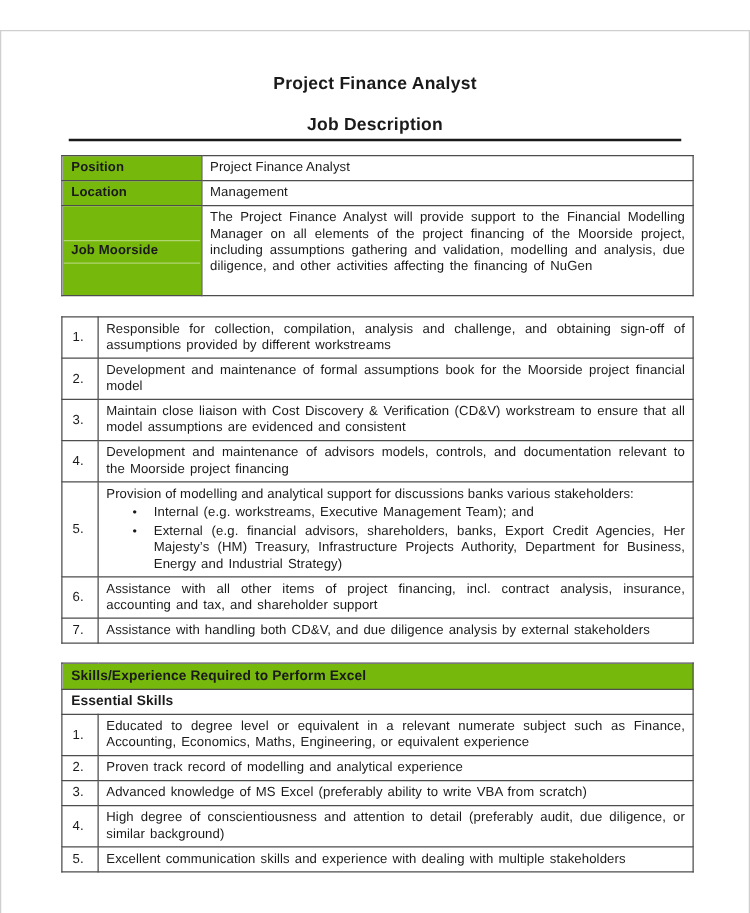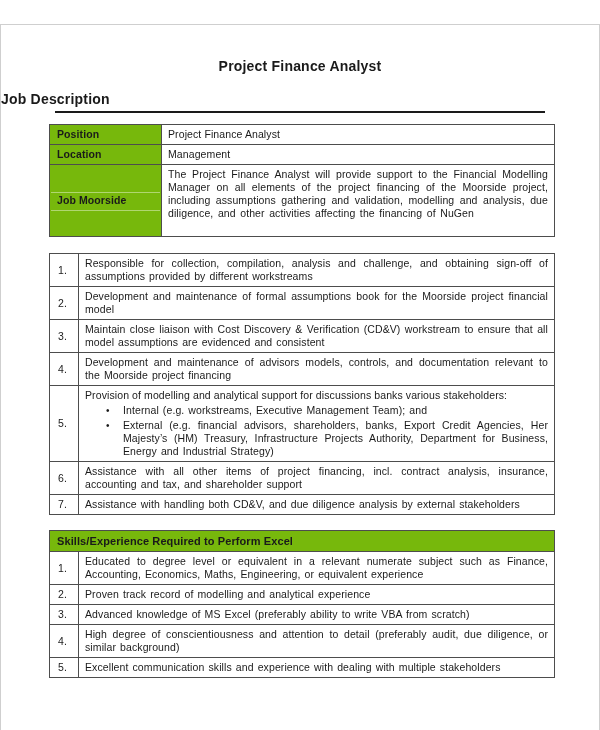--- a/index.html
+++ b/index.html
@@ -15,21 +15,21 @@
     width:600px;height:730px;
     border:1px solid var(--page-border);
     font-family:"Liberation Sans",sans-serif;
     color:var(--text);
     padding-top:33px;
     overflow:hidden;
     position:relative;
     margin-top:24px;
   }
   .doc-title{font-size:14px;font-weight:bold;text-align:center;margin:0;letter-spacing:.2px;}
-  .doc-subtitle{font-size:14px;font-weight:bold;margin:17px 0 0;letter-spacing:.2px;}
+  .doc-subtitle{font-size:14px;font-weight:bold;text-align:center;margin:17px 0 0;letter-spacing:.2px;}
   .title-rule{width:490px;margin:4px auto 0;border-bottom:2px solid #1a1a1a;height:0;}
 
   table{border-collapse:collapse;table-layout:fixed;margin-left:48px;width:506px;}
   td{
     border:1px solid var(--border);
     font-size:10.5px;line-height:13px;letter-spacing:.1px;
     padding:3px 6px;vertical-align:middle;color:var(--text);
     overflow:hidden;
   }
 
@@ -137,20 +137,23 @@
 
   <table class="sec skills">
     <colgroup>
         <col style="width:29px">
         <col>
       </colgroup>
     <tbody>
         <tr class="hdr">
       <td colspan="2">Skills/Experience Required to Perform Excel</td>
     </tr>
+    <tr class="sub">
+      <td colspan="2">Essential Skills</td>
+    </tr>
     <tr>
       <td class="num">1.</td>
       <td class="txt">Educated to degree level or equivalent in a relevant numerate subject such as Finance, Accounting, Economics, Maths, Engineering, or equivalent experience</td>
     </tr>
     <tr>
       <td class="num">2.</td>
       <td class="txt">Proven track record of modelling and analytical experience</td>
     </tr>
     <tr>
       <td class="num">3.</td>

